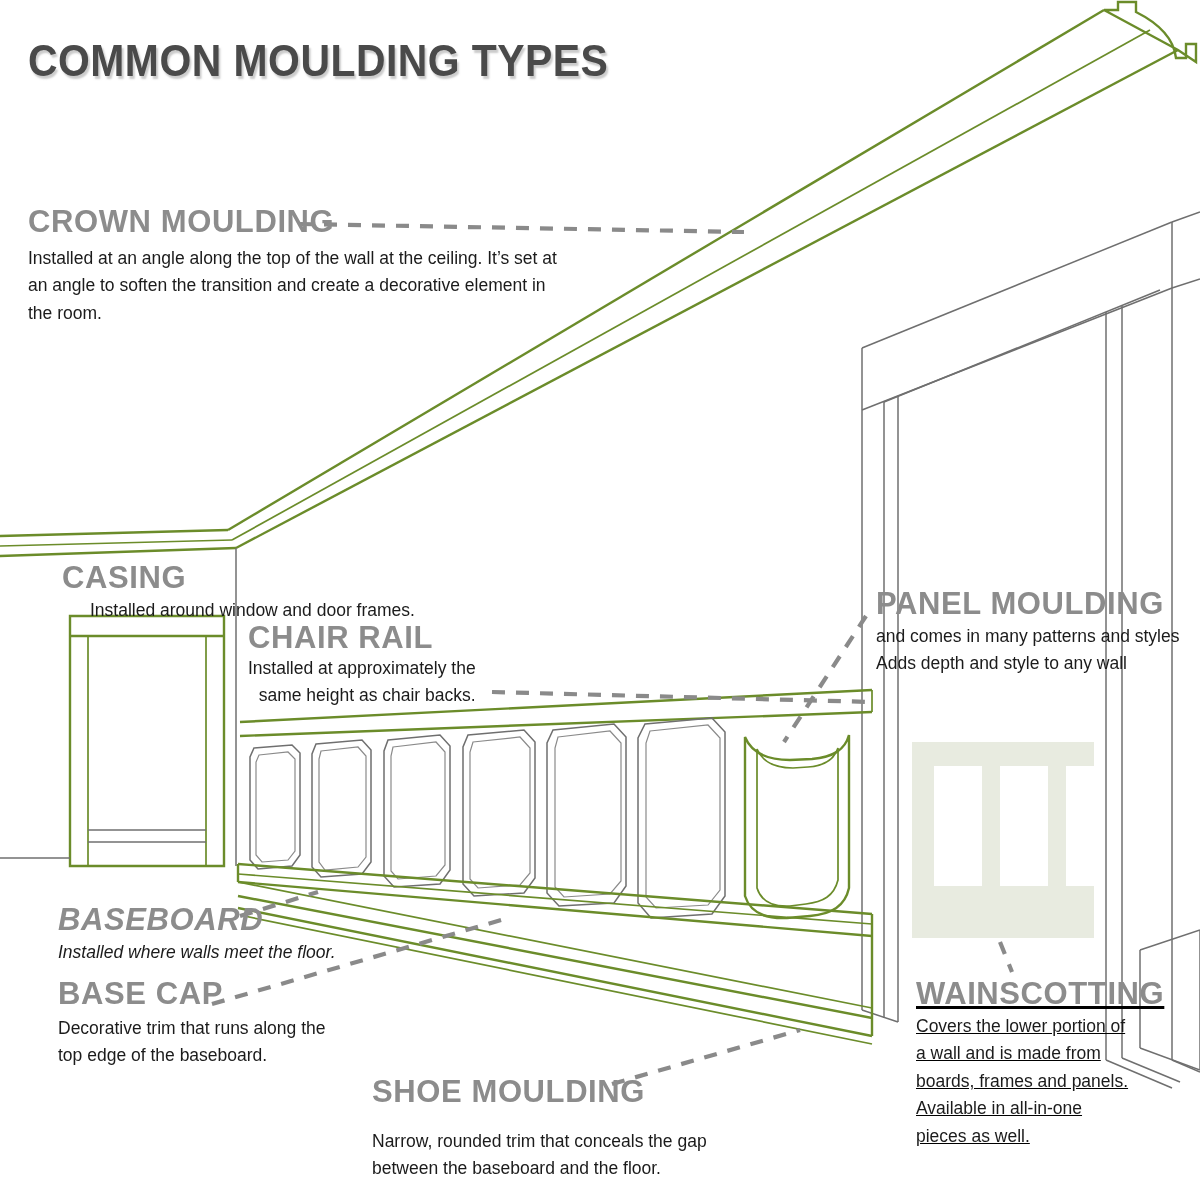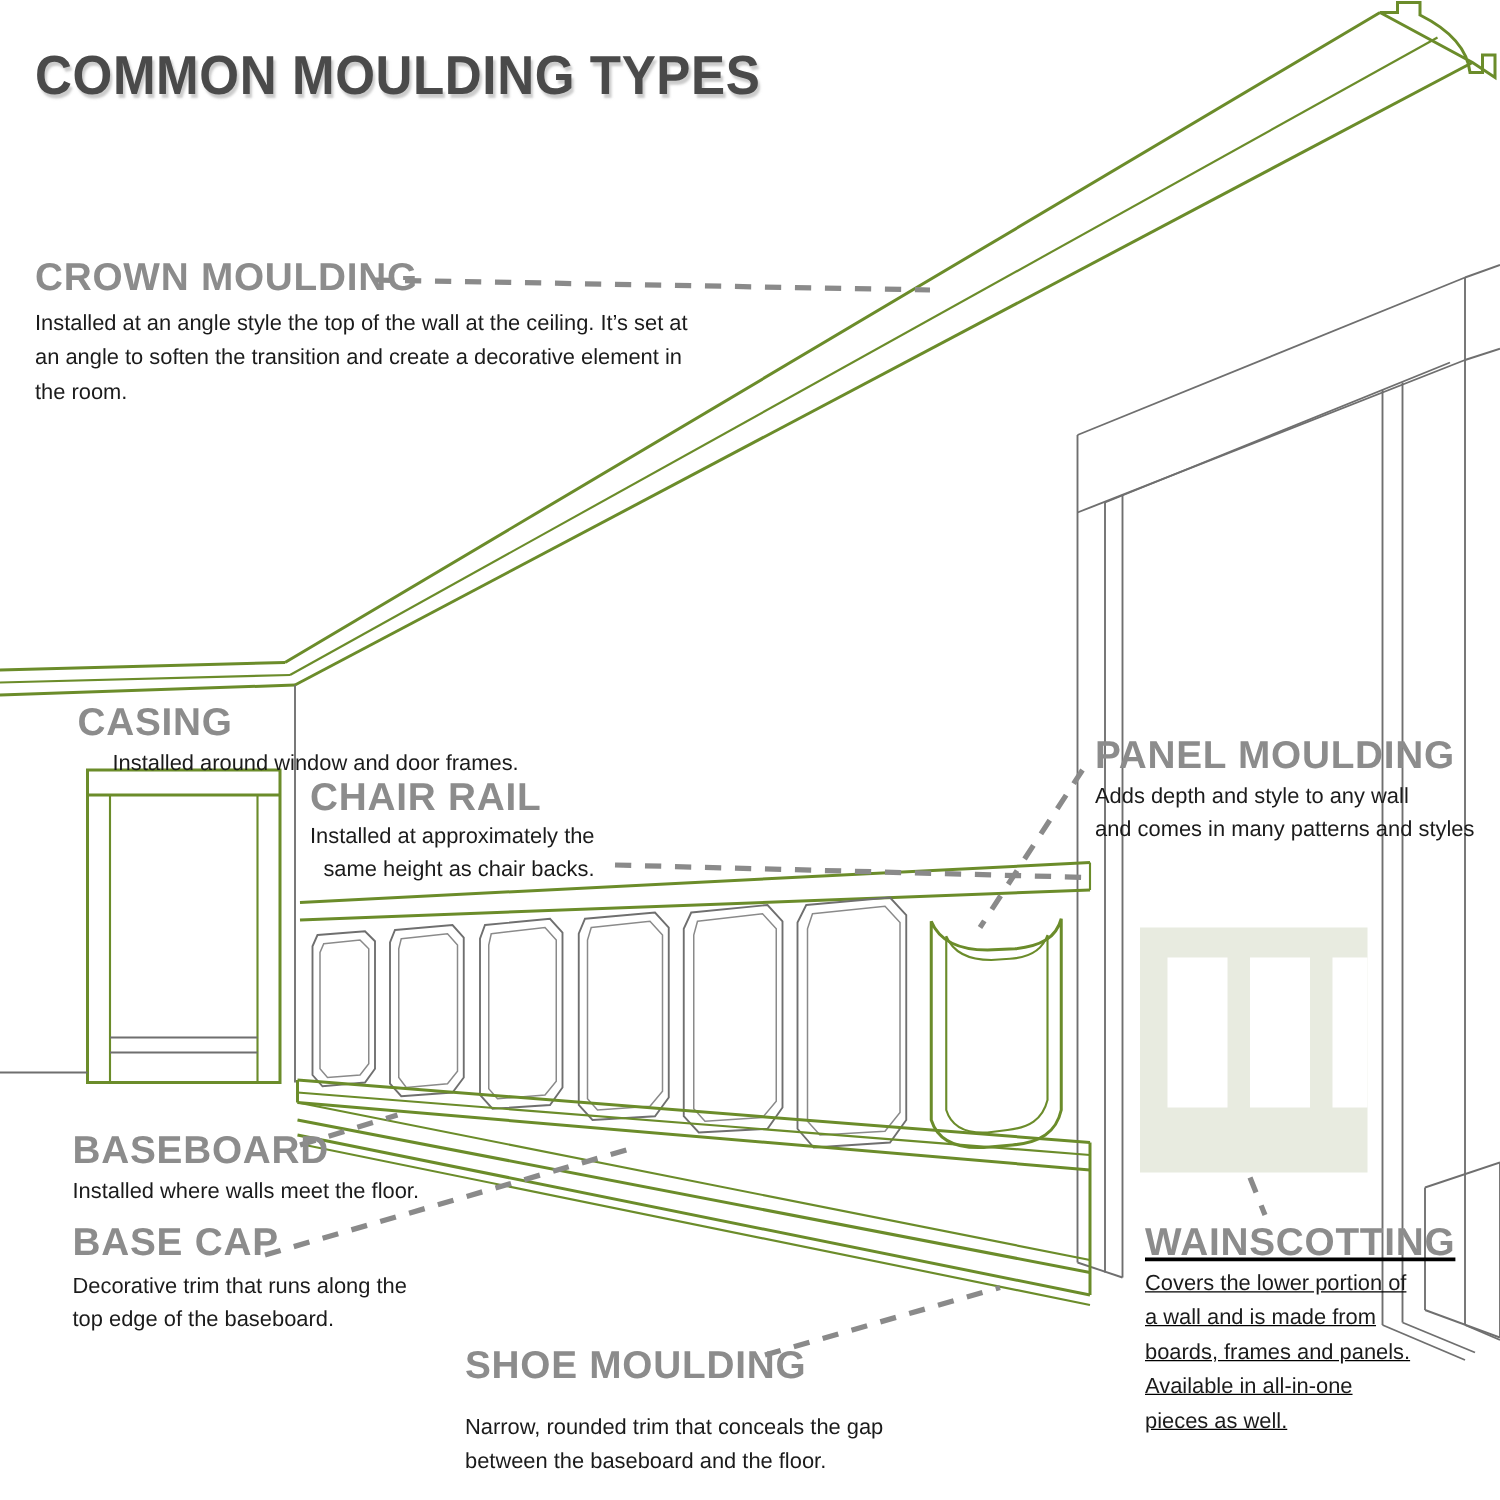--- a/index.html
+++ b/index.html
@@ -39,21 +39,21 @@
 
   
   #lbl-crown      {left:28px; top:206px;}
   #lbl-crown .bd  {margin-top:6px;}
   #lbl-casing     {left:62px; top:562px;}
   #lbl-casing .bd {margin-top:2px;margin-left:28px;}
   #lbl-chair      {left:248px;top:622px;}
   #lbl-chair .bd  {margin-top:0;text-align:right;}
   #lbl-panel      {left:876px;top:588px;}
   #lbl-panel .bd  {margin-top:2px;}
-  #lbl-base       {left:58px; top:904px;}
+  #lbl-base       {left:58px; top:904px;font-style:italic;}
   #lbl-base .bd   {margin-top:2px;}
   #lbl-basecap    {left:58px; top:978px;}
   #lbl-basecap .bd{margin-top:4px;}
   #lbl-shoe       {left:372px;top:1076px;}
   #lbl-shoe .bd   {margin-top:19px;}
   #lbl-wains      {left:916px;top:978px;text-decoration:underline;}
   #lbl-wains .bd  {margin-top:2px;}
 </style>
 </head>
 <body>
@@ -198,21 +198,21 @@
       <path class="ld" d="M612 1084 L800 1030"></path>
       <path class="ld" d="M1000 942 L1012 972"></path>
     </g>
   </svg>
 
   <div id="title">COMMON MOULDING TYPES</div>
 
   <div class="label" id="lbl-crown">
     <div class="hd">CROWN MOULDING</div>
     <div class="bd">
-      <div>Installed at an angle style the top of the wall at the ceiling.  It’s set at</div>
+      <div>Installed at an angle along the top of the wall at the ceiling.  It’s set at</div>
       <div>an angle to soften the transition and create a decorative element in</div>
       <div>the room.</div>
     </div>
   </div>
 
   <div class="label" id="lbl-casing">
     <div class="hd">CASING</div>
     <div class="bd">
       <div>Installed around window and door frames.</div>
     </div>
@@ -222,22 +222,22 @@
     <div class="hd">CHAIR RAIL</div>
     <div class="bd">
       <div>Installed at approximately the</div>
       <div>same height as chair backs.</div>
     </div>
   </div>
 
   <div class="label" id="lbl-panel">
     <div class="hd">PANEL MOULDING</div>
     <div class="bd">
+      <div>and comes in many patterns and styles</div>
       <div>Adds depth and style to any wall</div>
-      <div>and comes in many patterns and styles</div>
     </div>
   </div>
 
   <div class="label" id="lbl-base">
     <div class="hd">BASEBOARD</div>
     <div class="bd">
       <div>Installed where walls meet the floor.</div>
     </div>
   </div>
 

